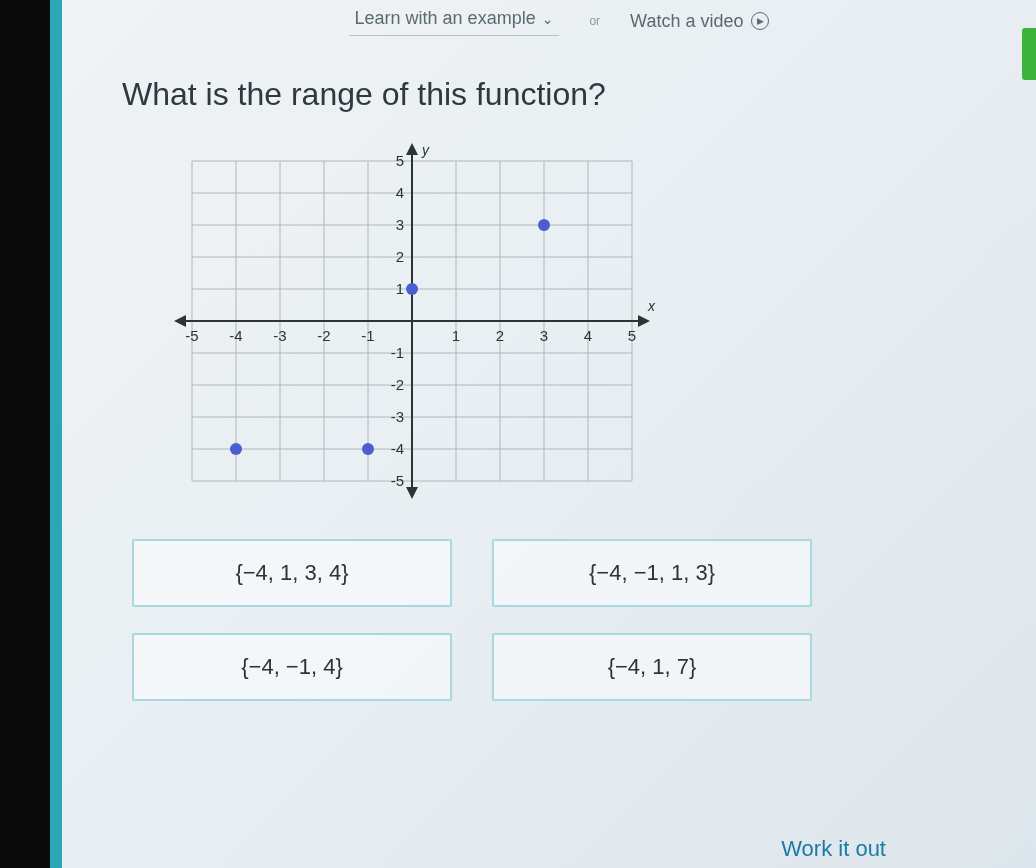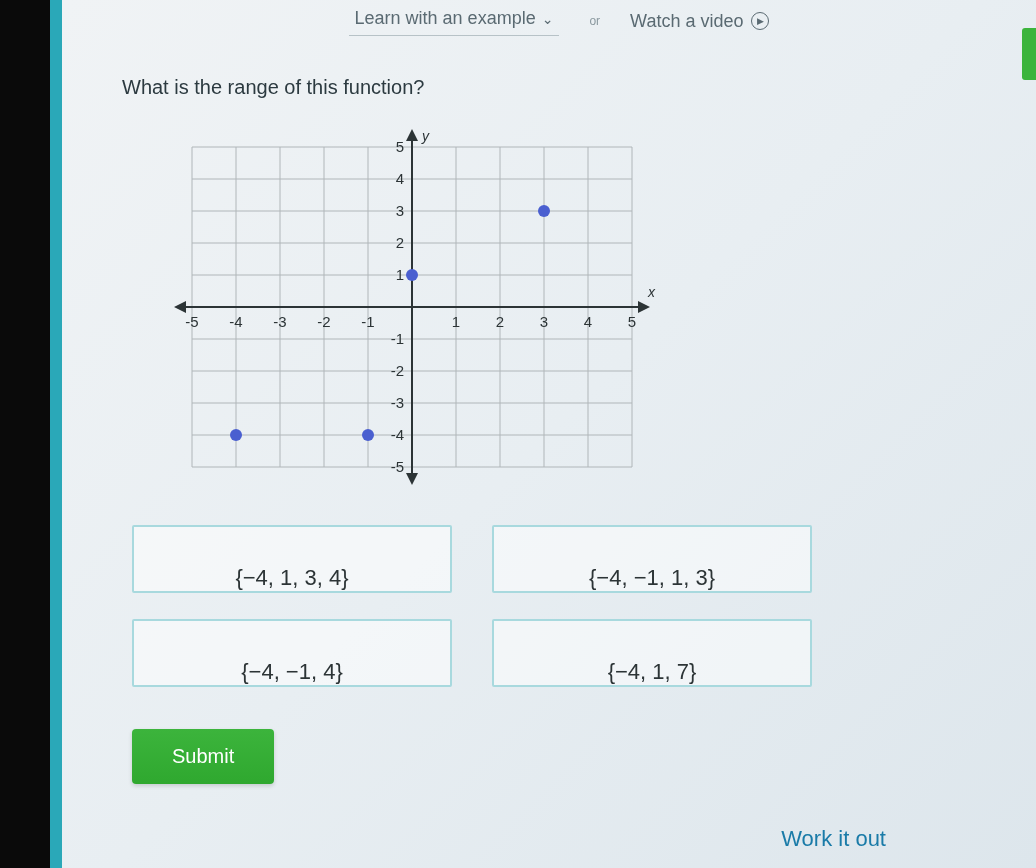--- a/index.html
+++ b/index.html
@@ -37,21 +37,21 @@
   }
   .learn-link { color: #5a6a72; border-bottom: 1px solid #b7c2c7; padding: 2px 6px 6px; cursor: pointer; display: flex; align-items: center; gap: 6px;}
   .or-text { color: #8a989f; font-size: 12px;}
   .watch-link { color: #5a6a72; cursor: pointer; display: flex; align-items: center; gap: 8px;}
   .caret-down { font-size: 14px; }
   .play-circle {
     display: inline-flex; width: 18px; height: 18px; border: 1.5px solid #5a6a72; border-radius: 50%;
     align-items: center; justify-content: center; font-size: 9px;
   }
   .question {
-    font-size: 20px;
+    font-size: 32px;
     color: #2c3a40;
     margin-top: 40px;
     margin-bottom: 18px;
   }
   .graph-wrap {
     display: flex;
     justify-content: flex-start;
     padding-left: 40px;
   }
   svg.graph { display: block; }
@@ -60,21 +60,21 @@
     display: grid;
     grid-template-columns: 320px 320px;
     grid-template-rows: 68px 68px;
     gap: 26px 40px;
     padding-left: 10px;
   }
   .option {
     border: 2px solid #a8d9de;
     background: rgba(255,255,255,0.5);
     display: flex;
-    align-items: flex-end;
+    align-items: center;
     justify-content: center;
     font-size: 22px;
     color: #2c3436;
     cursor: pointer;
     border-radius: 2px;
   }
   .submit-btn {
     margin-top: 42px;
     margin-left: 10px;
     background: linear-gradient(#3cb43c, #2fa82f);
@@ -82,21 +82,21 @@
     font-size: 20px;
     border: none;
     padding: 16px 40px;
     border-radius: 4px;
     cursor: pointer;
     box-shadow: 0 2px 4px rgba(0,0,0,0.15);
   }
   .work-it {
     position: absolute;
     right: 150px;
-    bottom: 16px;
+    bottom: 6px;
     font-size: 22px;
     color: #1a7ba8;
     cursor: pointer;
   }
   .green-edge {
     position: absolute;
     right: 0;
     top: 28px;
     width: 14px;
     height: 52px;
@@ -193,16 +193,15 @@
         <span>{−4, −1, 1, 3}</span>
       </div>
     <div class="option">
         <span>{−4, −1, 4}</span>
       </div>
     <div class="option">
         <span>{−4, 1, 7}</span>
       </div>
   </div>
 
-  <button class="submit-btn"><span>Submit</span></button>
 
   <div class="work-it"><span>Work it out</span></div>
 </div>
 
 </body></html>

